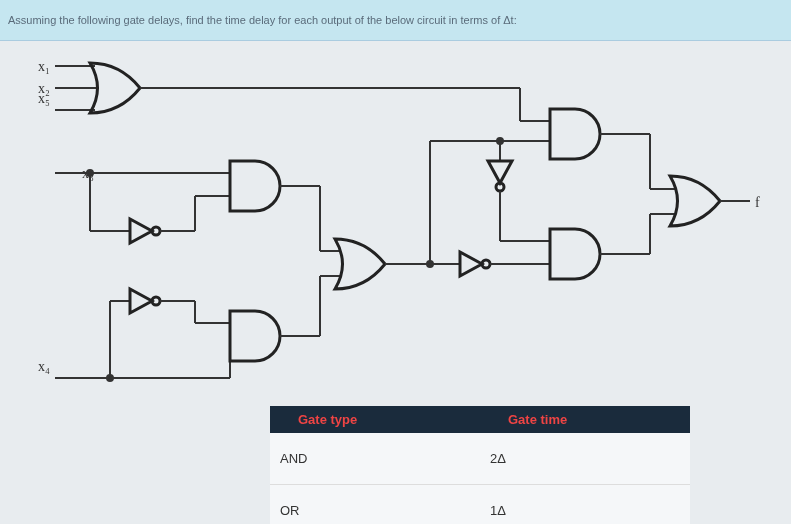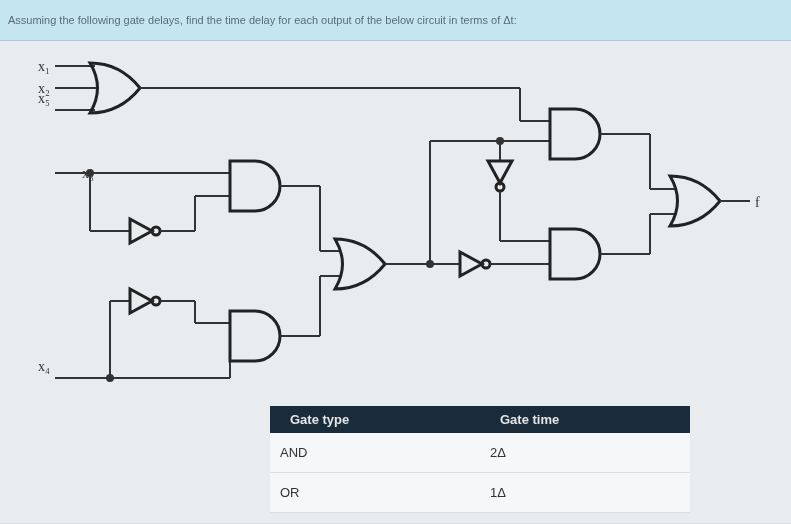--- a/index.html
+++ b/index.html
@@ -37,28 +37,28 @@
     margin-left: 250px;
     margin-top: 5px;
   }
   table {
     border-collapse: collapse;
     width: 420px;
     font-size: 13px;
   }
   th {
     background: #1a2b3c;
-    color: #e5e5e5;
+    color: #ef4444;
     text-align: left;
-    padding: 6px 20px;
+    padding: 6px 28px;
     font-weight: bold;
   }
   td {
     background: #f5f7f9;
-    padding: 12px 10px;
+    padding: 18px 10px;
     border-bottom: 1px solid #ddd;
     color: #333;
   }
   svg { display: block; }
 </style>
 </head>
 <body>
 
 <div class="header">
   <span>Assuming the following gate delays, find the time delay for each output of the below circuit in terms of Δt:</span>

